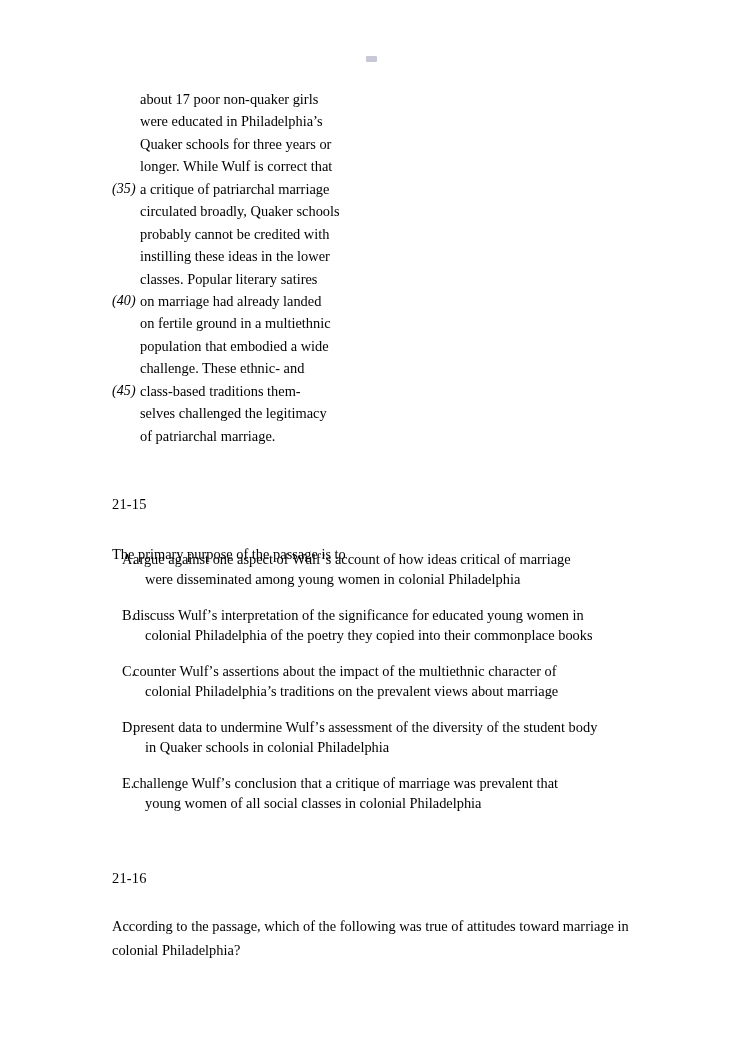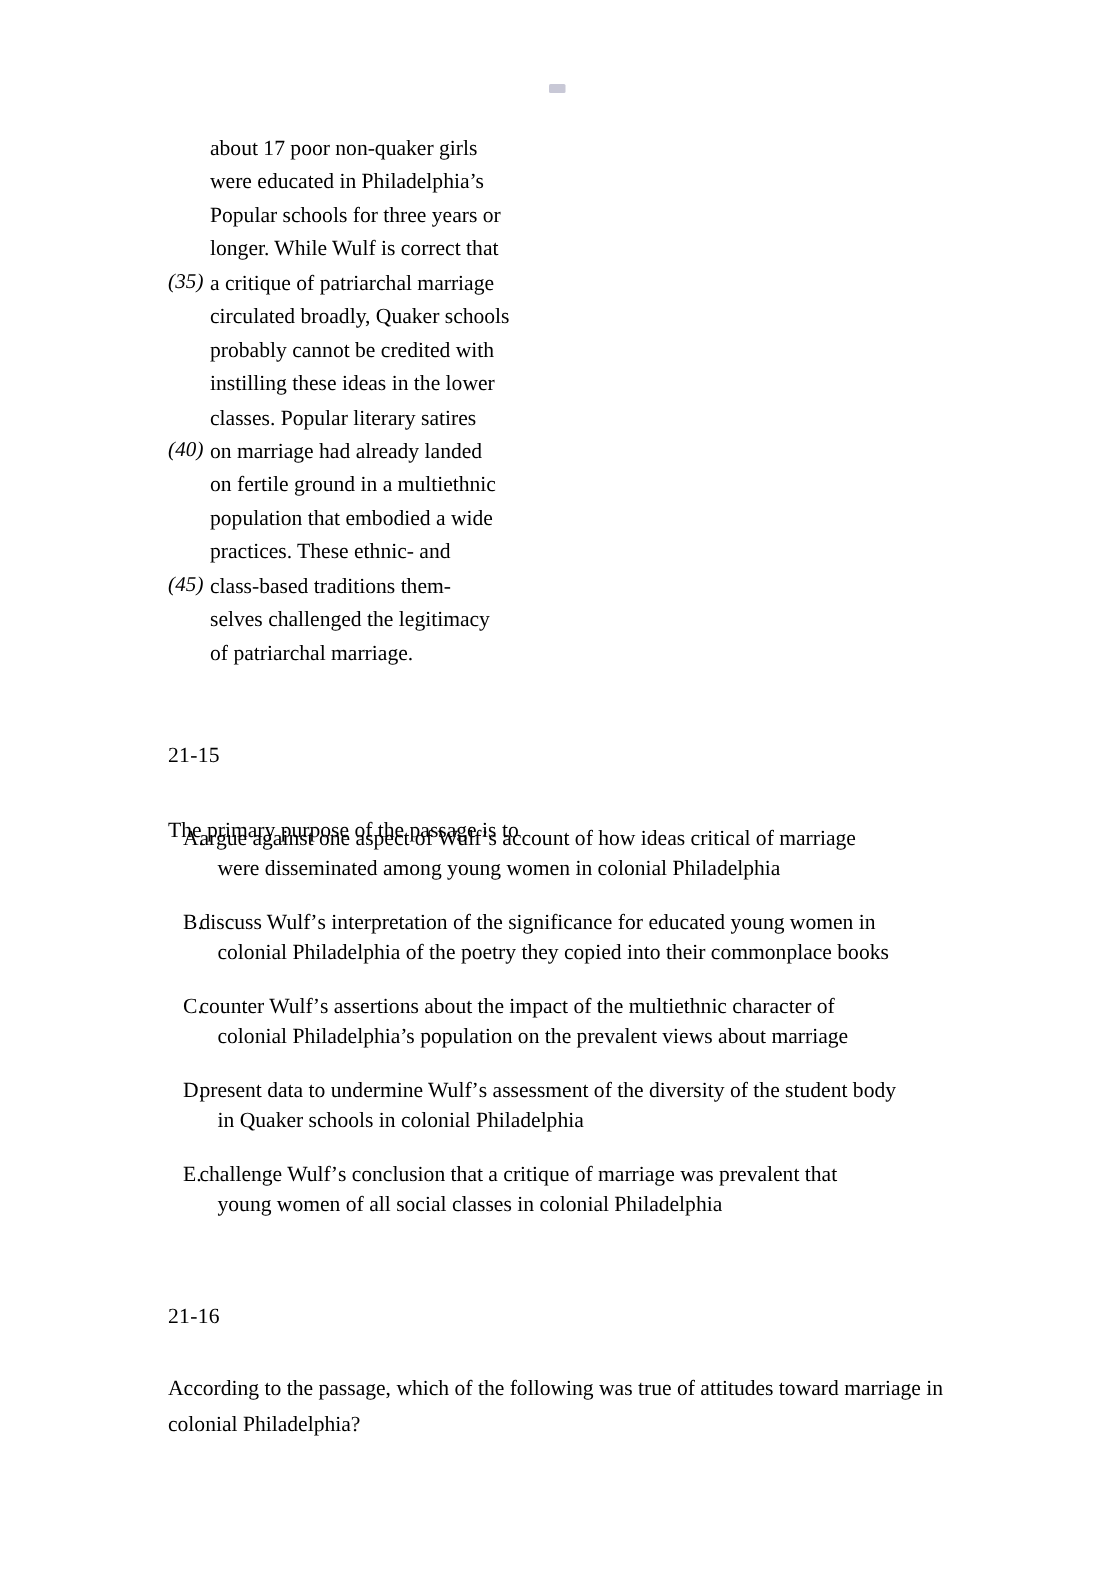--- a/index.html
+++ b/index.html
@@ -119,21 +119,21 @@
     <div class="passage-line">
       <span class="line-number"></span>
       <span class="line-text">about 17 poor non-quaker girls</span>
     </div>
     <div class="passage-line">
       <span class="line-number"></span>
       <span class="line-text">were educated in Philadelphia’s</span>
     </div>
     <div class="passage-line">
       <span class="line-number"></span>
-      <span class="line-text">Popular schools for three years or</span>
+      <span class="line-text">Quaker schools for three years or</span>
     </div>
     <div class="passage-line">
       <span class="line-number"></span>
       <span class="line-text">longer. While Wulf is correct that</span>
     </div>
     <div class="passage-line">
       <span class="line-number">(35)</span>
       <span class="line-text">a critique of patriarchal marriage</span>
     </div>
     <div class="passage-line">
@@ -159,21 +159,21 @@
     <div class="passage-line">
       <span class="line-number"></span>
       <span class="line-text">on fertile ground in a multiethnic</span>
     </div>
     <div class="passage-line">
       <span class="line-number"></span>
       <span class="line-text">population that embodied a wide</span>
     </div>
     <div class="passage-line">
       <span class="line-number"></span>
-      <span class="line-text">practices. These ethnic- and</span>
+      <span class="line-text">challenge. These ethnic- and</span>
     </div>
     <div class="passage-line">
       <span class="line-number">(45)</span>
       <span class="line-text">class-based traditions them-</span>
     </div>
     <div class="passage-line">
       <span class="line-number"></span>
       <span class="line-text">selves challenged the legitimacy</span>
     </div>
     <div class="passage-line">
@@ -194,21 +194,21 @@
 
     <div class="choice" style="top:606px;left:0;">
       <span class="choice-letter">B.</span>
       <span class="choice-line first">discuss Wulfʼs interpretation of the significance for educated young women in</span>
       <span class="choice-line cont">colonial Philadelphia of the poetry they copied into their commonplace books</span>
     </div>
 
     <div class="choice" style="top:662px;left:0;">
       <span class="choice-letter">C.</span>
       <span class="choice-line first">counter Wulfʼs assertions about the impact of the multiethnic character of</span>
-      <span class="choice-line cont">colonial Philadelphia’s population on the prevalent views about marriage</span>
+      <span class="choice-line cont">colonial Philadelphia’s traditions on the prevalent views about marriage</span>
     </div>
 
     <div class="choice" style="top:718px;left:0;">
       <span class="choice-letter">D.</span>
       <span class="choice-line first">present data to undermine Wulfʼs assessment of the diversity of the student body</span>
       <span class="choice-line cont">in Quaker schools in colonial Philadelphia</span>
     </div>
 
     <div class="choice" style="top:774px;left:0;">
       <span class="choice-letter">E.</span>

